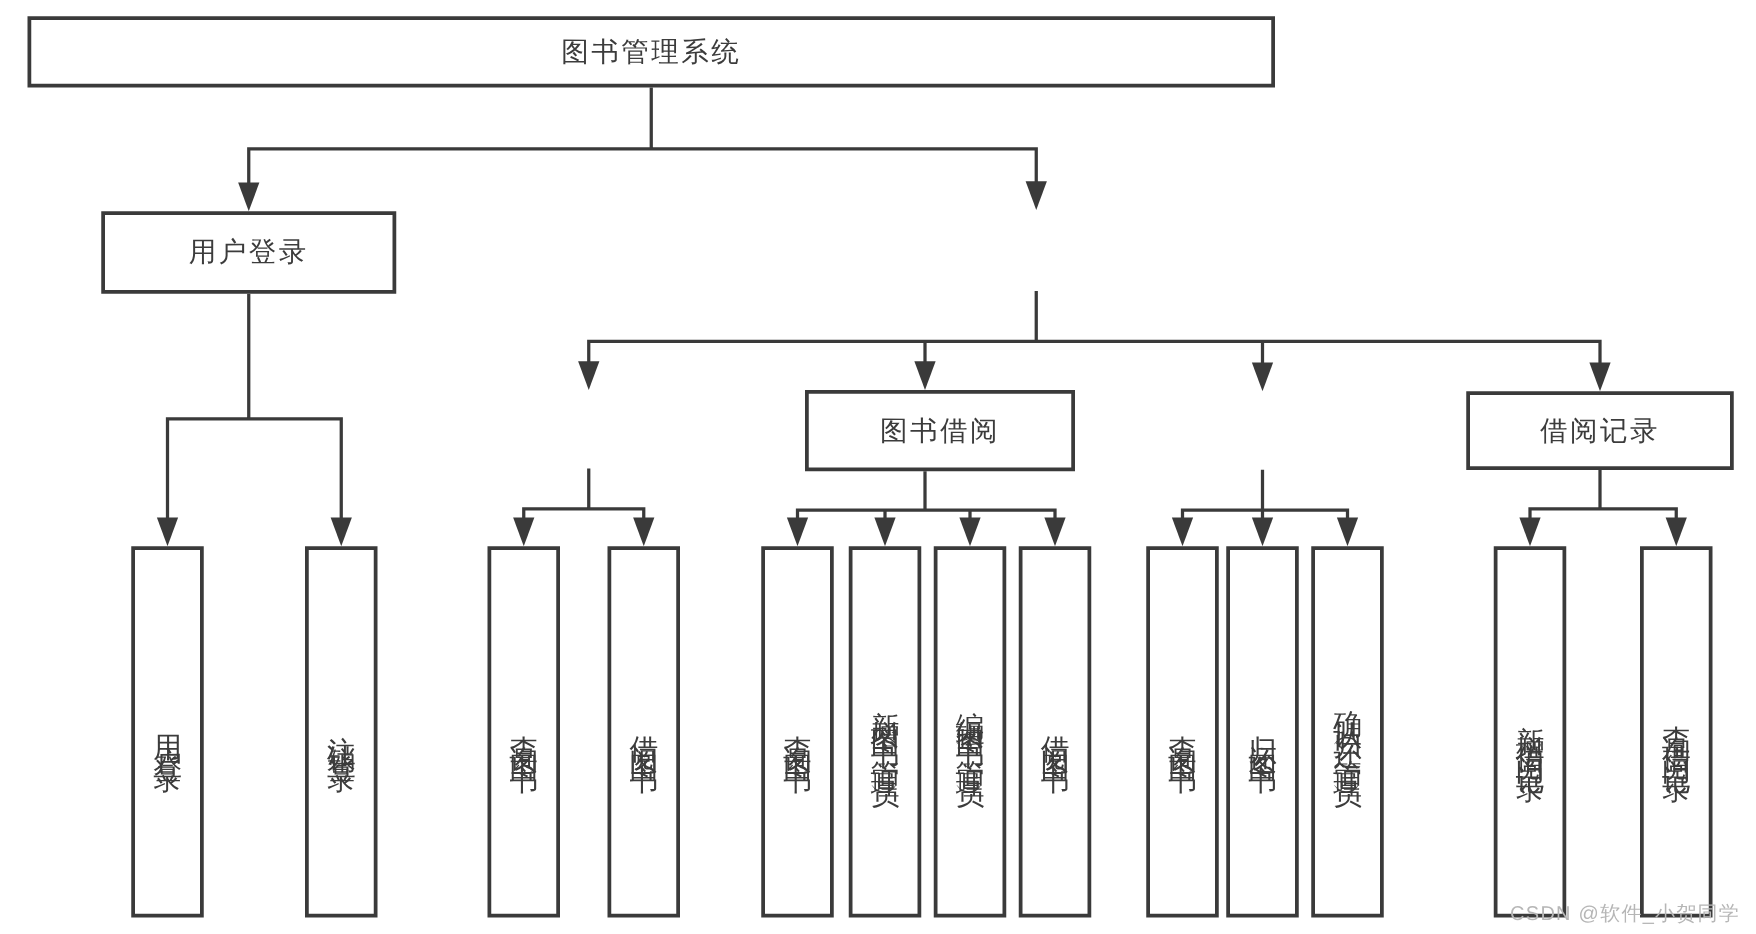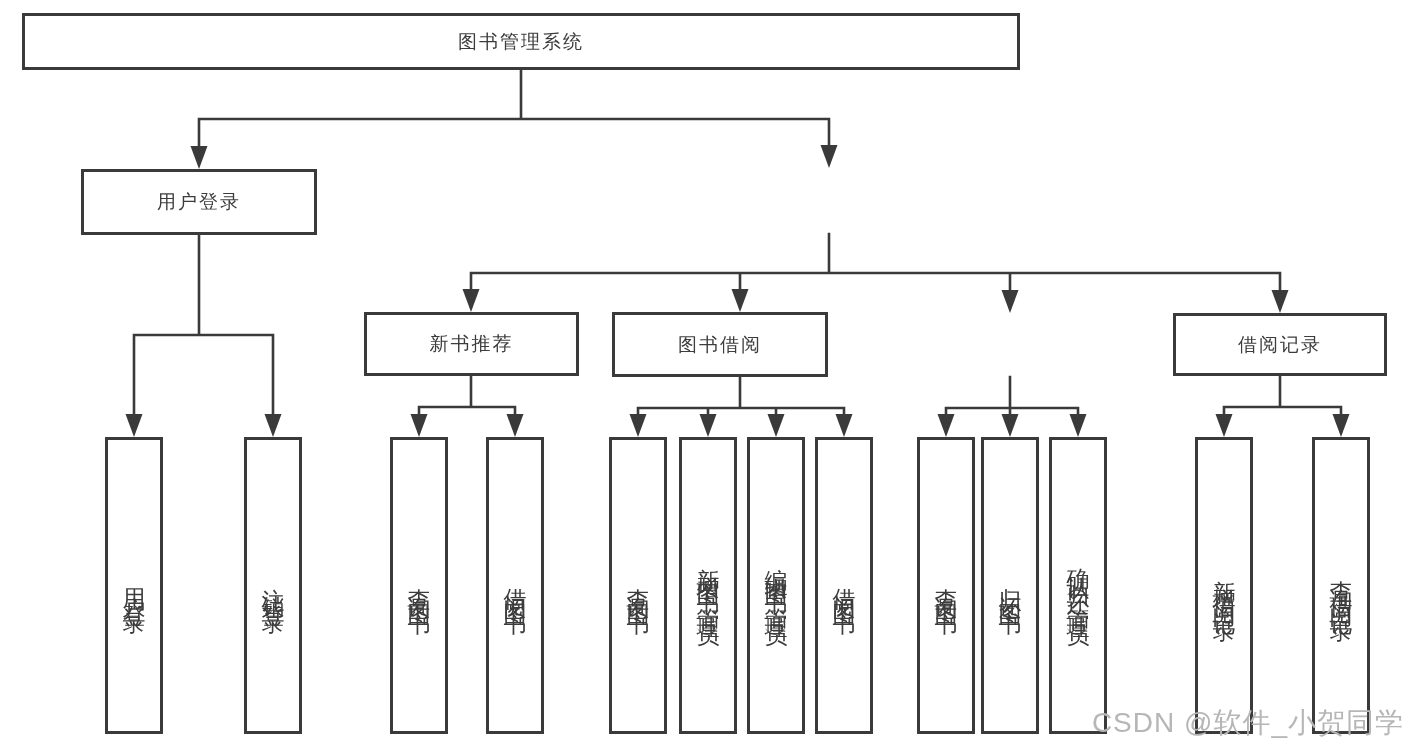--- a/index.html
+++ b/index.html
@@ -25,42 +25,42 @@
     position: absolute;
     box-sizing: border-box;
     border: 3px solid #3a3a3a;
     background: #ffffff;
     display: flex;
     align-items: center;
     justify-content: center;
     z-index: 2;
   }
   .box.h span {
-    font-size: 19px;
+    font-size: 22px;
     color: #3c3c3c;
     letter-spacing: 2px;
     white-space: nowrap;
   }
   .box.leaf {
     top: 437px;
     width: 58px;
     height: 297px;
   }
   .box.leaf span {
     writing-mode: vertical-rl;
     font-size: 23px;
     color: #3c3c3c;
     letter-spacing: 8px;
     line-height: 1;
   }
   .watermark {
     position: absolute;
-    right: 1px;
+    right: 13px;
     bottom: 5px;
-    font-size: 28px;
+    font-size: 16px;
     color: #b6b6b6;
     letter-spacing: 1px;
     z-index: 3;
     white-space: nowrap;
   }
 </style>
 </head>
 <body>
 
 <div class="stage">
@@ -109,24 +109,21 @@
     </svg>
 
   <div class="box h" style="left:22px; top:13px; width:998px; height:57px;">
     <span>图书管理系统</span>
   </div>
 
   <div class="box h" style="left:81px; top:169px; width:236px; height:66px;">
     <span>用户登录</span>
   </div>
 
-  <div class="box h" style="left:364px; top:312px; width:215px; height:64px;">
-    <span>新书推荐</span>
-  </div>
-  <div class="box h" style="left:612px; top:312px; width:216px; height:65px;">
+  <div class="box h" style="left:644px; top:312px; width:216px; height:65px;">
     <span>图书借阅</span>
   </div>
   <div class="box h" style="left:1173px; top:313px; width:214px; height:63px;">
     <span>借阅记录</span>
   </div>
 
   <div class="box leaf" style="left:105px;">
     <span>用户登录</span>
   </div>
   <div class="box leaf" style="left:244px;">

